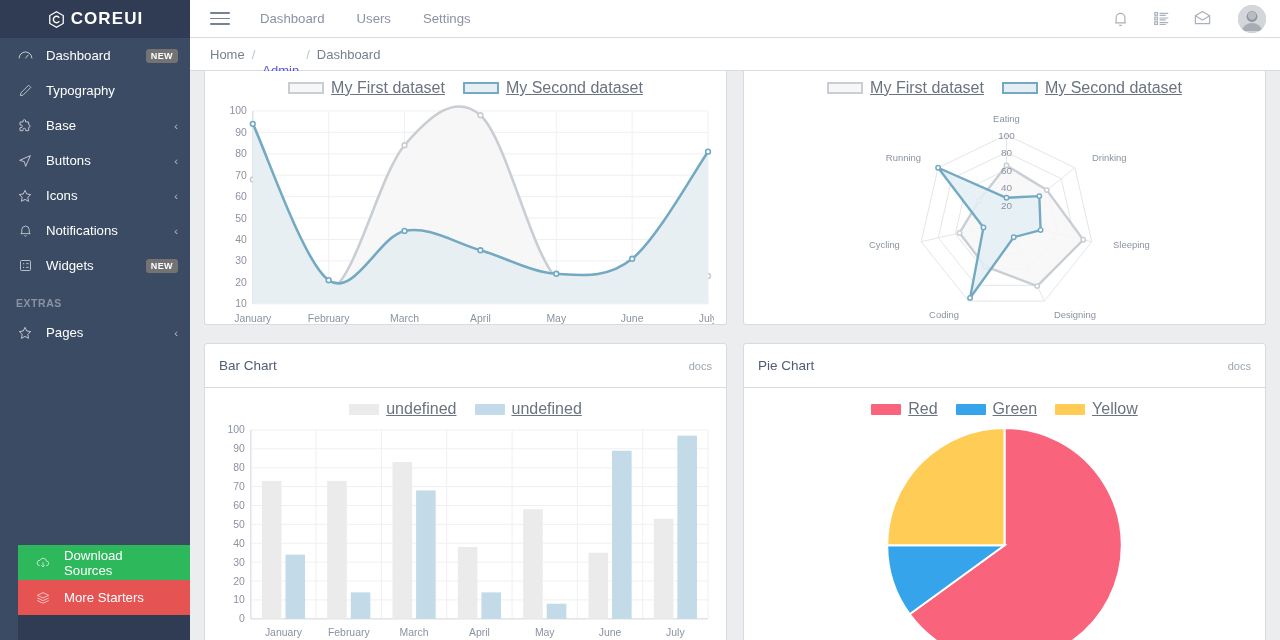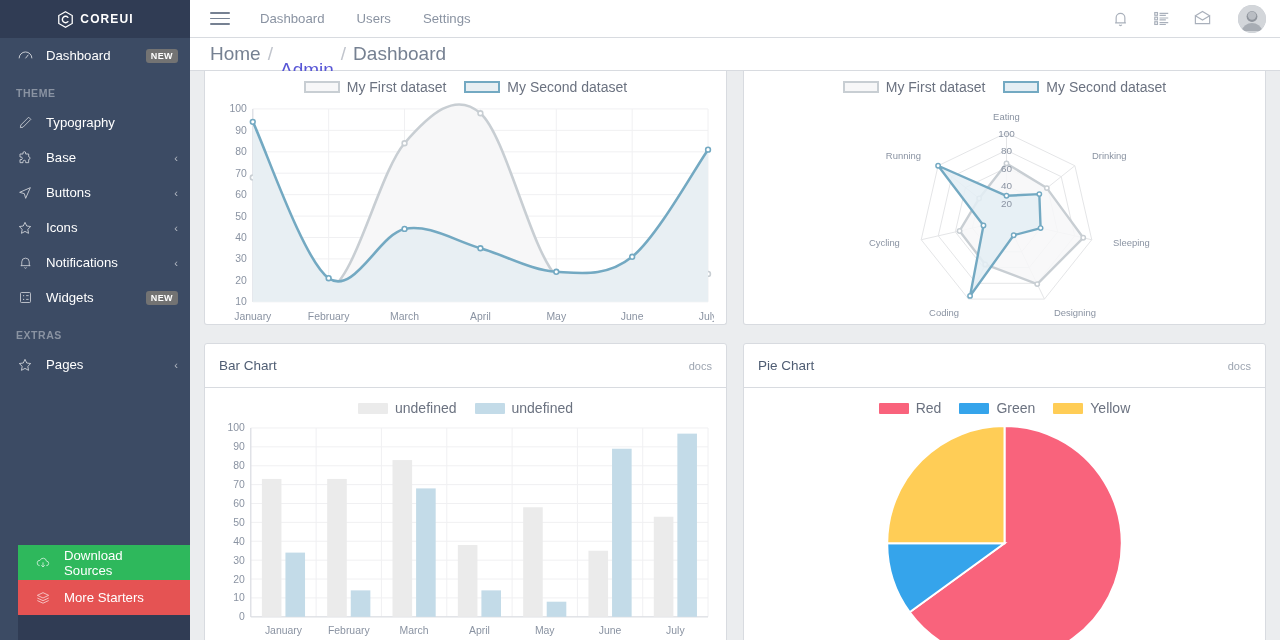--- a/index.html
+++ b/index.html
@@ -16,21 +16,21 @@
     background: #3c4b64; display: flex; flex-direction: column;
     position: relative;
   }
   .sidebar-brand {
     height: 38px; min-height: 38px; background: #303c54;
     display: flex; align-items: center; justify-content: center;
   }
   .brand-mark { display: flex; align-items: center; gap: 5px; }
   .brand-hex { width: 19px; height: 19px; display: block; }
   .brand-text {
-    color: #fff; font-size: 12px; font-weight: bold;
+    color: #fff; font-size: 17px; font-weight: bold;
     letter-spacing: 1.1px;
   }
   .nav { flex: 1 1 auto; overflow: hidden; padding-top: 0; }
   .nav-title {
     color: #8a93a2; font-size: 10.5px; font-weight: bold;
     letter-spacing: .55px; padding: 14px 16px 6px 16px;
     text-transform: uppercase;
   }
   .nav-item {
     display: flex; align-items: center; height: 35px;
@@ -80,21 +80,21 @@
   .avatar {
     width: 28px; height: 28px; border-radius: 50%; overflow: hidden;
     background: #c4c9d0; cursor: pointer; position: relative;
     margin-left: 4px;
   }
   .avatar svg { display: block; }
 
   .breadcrumb-bar {
     height: 33px; min-height: 33px; background: #fff;
     display: flex; align-items: center; padding: 0 20px;
-    border-bottom: 1px solid #d8dbe0; font-size: 19px;
+    border-bottom: 1px solid #d8dbe0; font-size: 13px;
   }
   .breadcrumb-bar .bc { color: #768192; }
   .breadcrumb-bar .bc.link { color: #5856d6; cursor: pointer; margin-top: 32px; }
   .breadcrumb-bar .sep { color: #c0c4cc; margin: 0 7px; }
 
   .content {
     flex: 1 1 auto; padding: 0 14px; overflow: hidden;
     display: flex; flex-direction: column; background: #ebedef;
   }
   .row { display: flex; gap: 16px; }
@@ -122,21 +122,21 @@
 
   .legend {
     display: flex; align-items: center; justify-content: center;
     gap: 18px; margin: 2px 0 6px 0;
   }
   .legend-item { display: flex; align-items: center; gap: 7px; }
   .legend-box {
     width: 36px; height: 12px; border: 2px solid transparent; display: block;
   }
   .legend-box.round { width: 30px; height: 11px; border-radius: 1px; }
-  .legend-label { font-size: 14px; color: #6b7280; white-space: nowrap; }
+  .legend-label { font-size: 16px; color: #6b7280; white-space: nowrap; text-decoration: underline; }
 
   .chart-wrap { width: 100%; }
   svg.chart { display: block; width: 100%; }
   .ax-label { font-size: 10.5px; fill: #8a93a2; font-family: "Liberation Sans", sans-serif; }
   .ax-label.y { text-anchor: end; }
   .ax-label.x { text-anchor: middle; }
   .grid-line { stroke: #f0f0f2; stroke-width: 1; }
   .axis-line { stroke: #d8dbe0; stroke-width: 1; }
   .radar-label { font-size: 9.5px; fill: #8a93a2; font-family: "Liberation Sans", sans-serif; }
   .radar-tick { font-size: 10px; fill: #8a93a2; font-family: "Liberation Sans", sans-serif; text-anchor: middle; }
@@ -165,21 +165,20 @@
         <span class="nav-ico">
           <svg width="17" height="17" viewBox="0 0 24 24" fill="none" stroke="#fff" stroke-width="1.4">
             <path d="M3 16a9 9 0 1 1 18 0"></path>
               <path d="M12 16l4-5"></path>
           </svg>
         </span>
         <span class="nav-label">Dashboard</span>
         <span class="badge-new">NEW</span>
       </div>
 
-      <div class="nav-title">THEME</div>
 
 
       <div class="nav-item">
         <span class="nav-ico">
           <svg width="15" height="15" viewBox="0 0 24 24" fill="none" stroke="#fff" stroke-width="1.4">
             <path d="M17 3.5 20.5 7 8 19.5l-4.2.7.7-4.2z"></path>
           </svg>
         </span>
         <span class="nav-label">Typography</span>
       </div>

